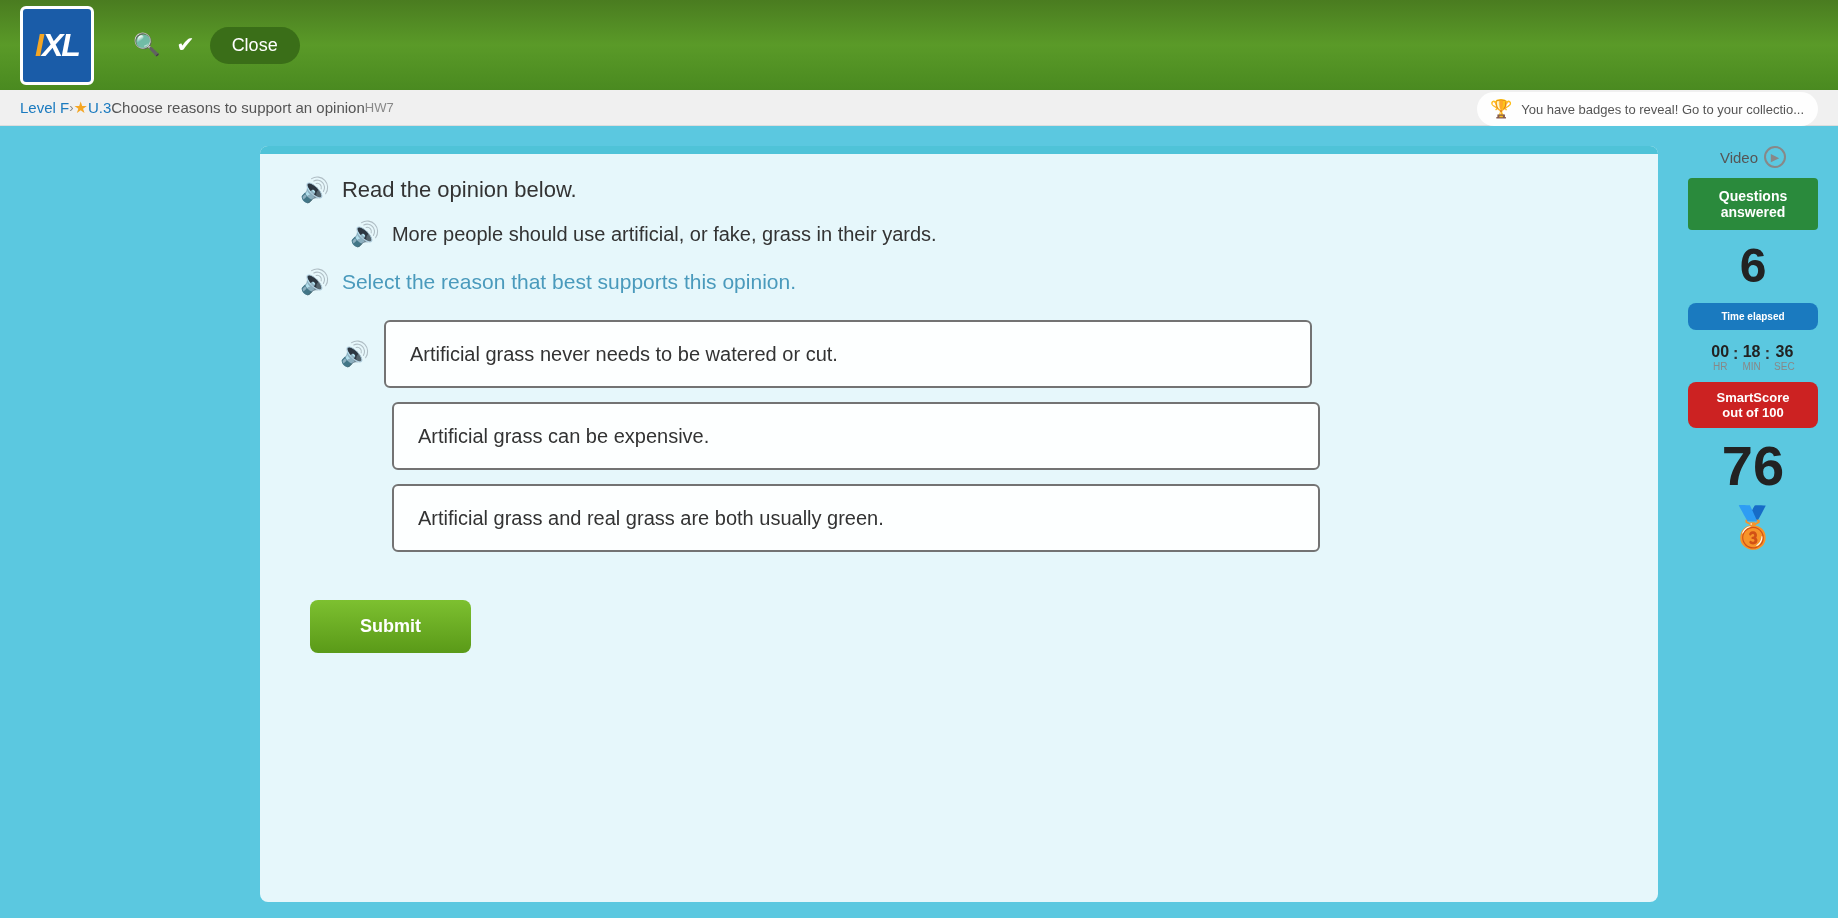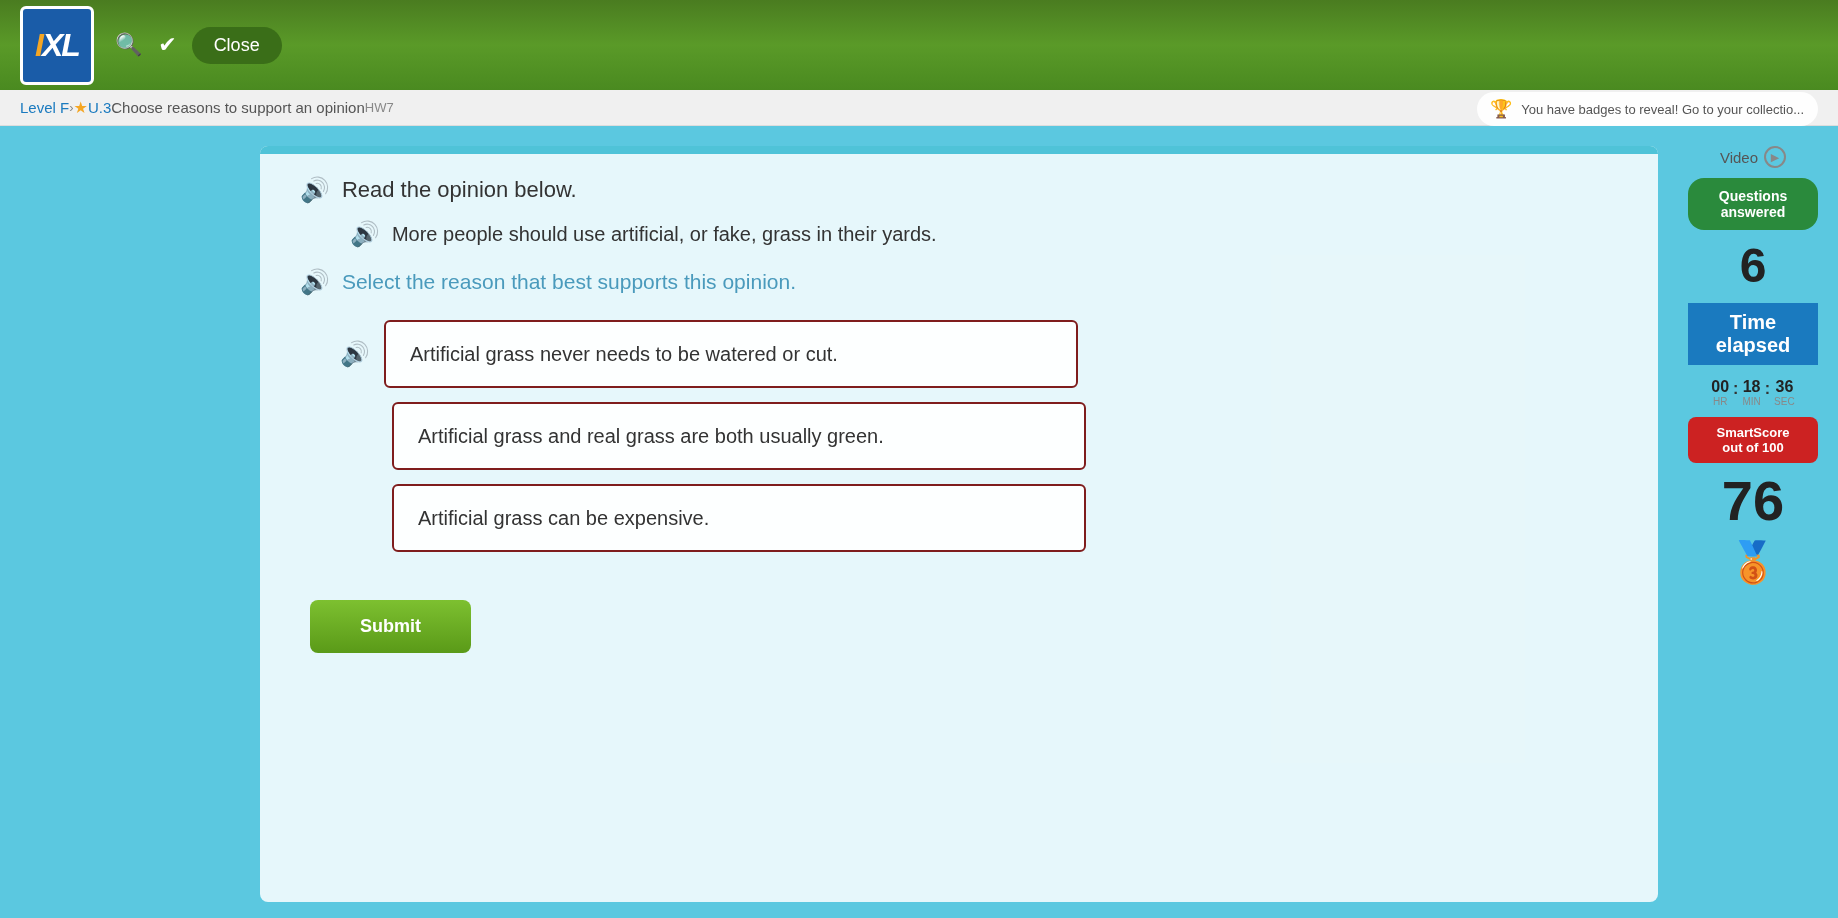--- a/index.html
+++ b/index.html
@@ -20,21 +20,21 @@
       padding: 0 20px;
       position: relative;
     }
     .logo-box {
       background: #1a5ca8;
       border: 3px solid #fff;
       border-radius: 6px;
       padding: 18px 12px;
       display: flex;
       align-items: center;
-      margin-right: 22px;
+      margin-right: 40px;
     }
     .logo-text {
       color: #fff;
       font-size: 32px;
       font-weight: 900;
       font-style: italic;
       letter-spacing: -2px;
     }
     .logo-text .logo-i {
       color: #f5a623;
@@ -198,28 +198,28 @@
       gap: 14px;
       margin-left: 40px;
       margin-top: 10px;
     }
     .answer-option-row {
       display: flex;
       align-items: center;
       gap: 14px;
     }
     .answer-option {
-      border: 2px solid #7f1d1d;
+      border: 2px solid #737373;
       border-radius: 6px;
       background: rgba(255,255,255,0.9);
       padding: 18px 24px;
       font-size: 20px;
       color: #333;
       cursor: pointer;
-      width: 694px;
+      width: 928px;
       min-height: 68px;
       display: flex;
       align-items: center;
       transition: background 0.15s;
     }
 
     .submit-btn {
       background: linear-gradient(180deg, #7dc030 0%, #5a9a18 100%);
       color: #fff;
       border: none;
@@ -258,40 +258,40 @@
       border: 2px solid #888;
       display: flex;
       align-items: center;
       justify-content: center;
       font-size: 11px;
       color: #888;
     }
     .questions-answered-badge {
       background: #2a8a3c;
       color: #fff;
-      border-radius: 16px;
+      border-radius: 4px;
       padding: 10px 16px;
       text-align: center;
       font-size: 14px;
       font-weight: bold;
       width: 130px;
     }
     .questions-count {
       font-size: 48px;
       font-weight: 900;
       color: #222;
       line-height: 1.1;
     }
     .time-elapsed-badge {
       background: #1a7abf;
       color: #fff;
-      border-radius: 0;
+      border-radius: 8px;
       padding: 8px 14px;
       text-align: center;
-      font-size: 20px;
+      font-size: 10px;
       font-weight: bold;
       width: 130px;
     }
     .timer-display {
       font-size: 13px;
       color: #333;
       text-align: center;
       display: flex;
       gap: 4px;
       justify-content: center;
@@ -387,25 +387,25 @@
     </div>
 
     
     <div class="answer-options">
       <div class="answer-option-row">
         <span class="sound-icon">🔊</span>
         <div class="answer-option">Artificial grass never needs to be watered or cut.</div>
       </div>
       <div class="answer-option-row">
         <span style="width:38px;"></span>
-        <div class="answer-option">Artificial grass and real grass are both usually green.</div>
+        <div class="answer-option">Artificial grass can be expensive.</div>
       </div>
       <div class="answer-option-row">
         <span style="width:38px;"></span>
-        <div class="answer-option">Artificial grass can be expensive.</div>
+        <div class="answer-option">Artificial grass and real grass are both usually green.</div>
       </div>
     </div>
 
     
     <button class="submit-btn">Submit</button>
 
   </div>
 
   <div class="right-sidebar">
 

